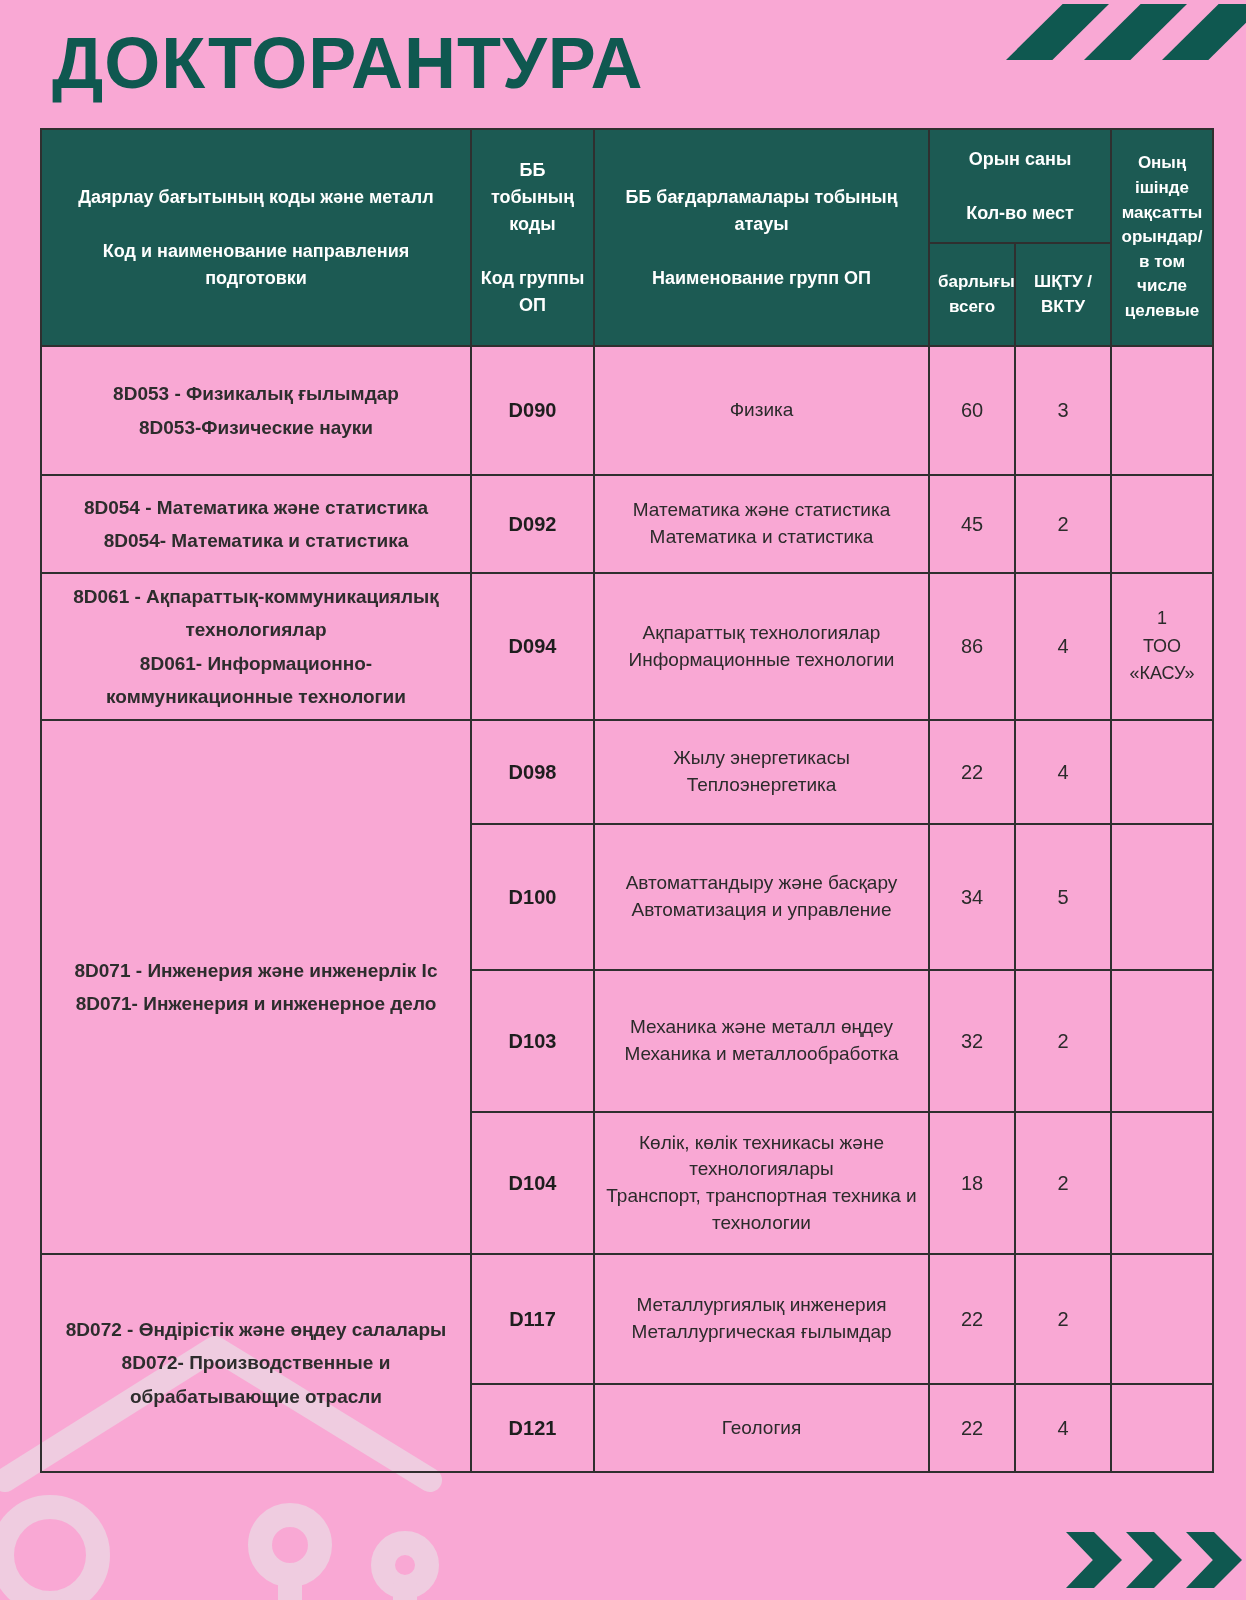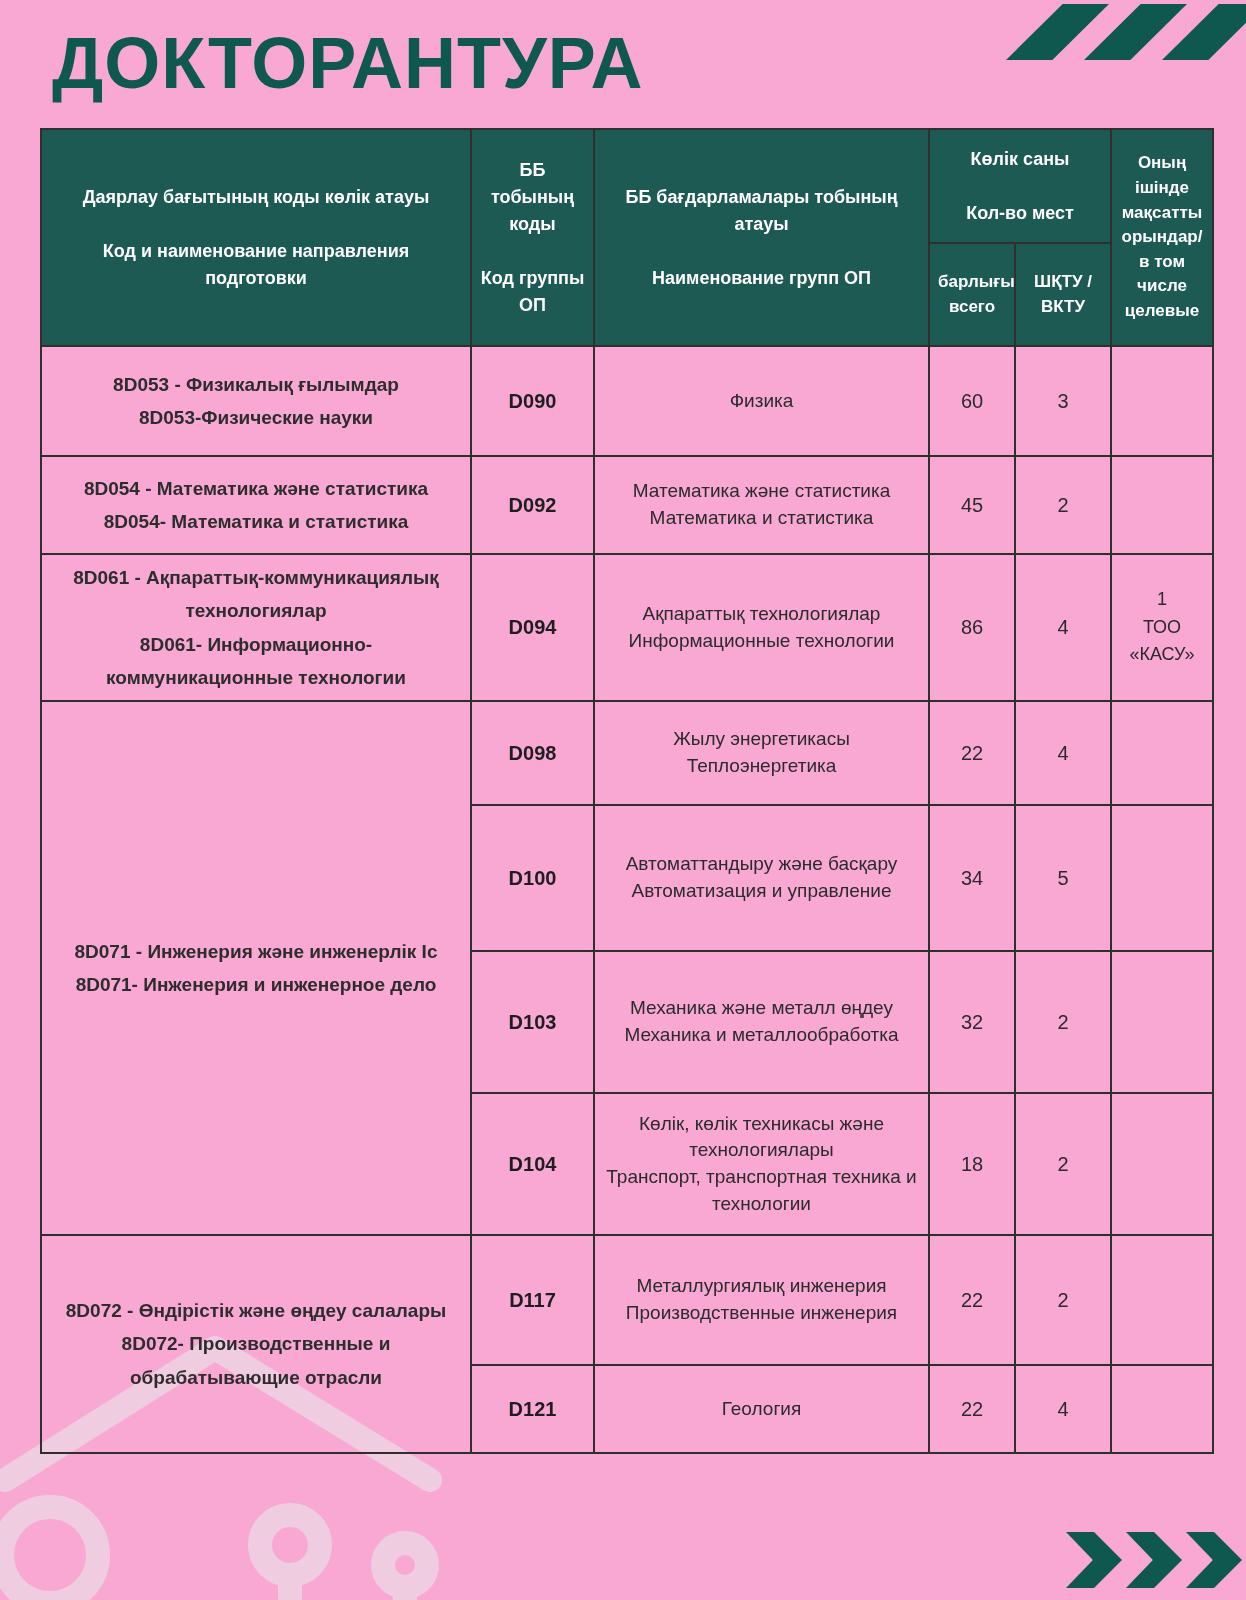--- a/index.html
+++ b/index.html
@@ -91,44 +91,44 @@
     <colgroup>
       <col style="width:430px">
         <col style="width:123px">
         <col style="width:335px">
       <col style="width:86px">
         <col style="width:96px">
         <col style="width:102px">
     </colgroup>
     <thead>
       <tr style="height:114px">
-        <th rowspan="2">Даярлау бағытының коды көлік атауы
+        <th rowspan="2">Даярлау бағытының коды және металл
 
 Код и наименование направления подготовки</th>
         <th rowspan="2">ББ тобының коды
 
 Код группы ОП</th>
         <th rowspan="2">ББ бағдарламалары тобының атауы
 
 Наименование групп ОП</th>
-        <th colspan="2">Көлік саны
+        <th colspan="2">Орын саны
 
 Кол-во мест</th>
         <th rowspan="2" class="small">Оның ішінде мақсатты орындар/ в том числе целевые</th>
       </tr>
       <tr style="height:103px">
         <th class="small">барлығы
 всего</th>
         <th class="small">ШҚТУ /
 ВКТУ</th>
       </tr>
     </thead>
     <tbody>
 
-      <tr style="height:110px">
+      <tr style="height:129px">
         <td class="direction">8D053 - Физикалық ғылымдар
 8D053-Физические науки</td>
         <td class="code">D090</td>
         <td class="program">Физика</td>
         <td class="num">60</td>
         <td class="num">3</td>
         <td class="target"></td>
       </tr>
 
       <tr style="height:98px">
@@ -188,21 +188,21 @@
         <td class="num">18</td>
         <td class="num">2</td>
         <td class="target"></td>
       </tr>
 
       <tr style="height:130px">
         <td class="direction" rowspan="2">8D072 - Өндірістік және өңдеу салалары
 8D072- Производственные и обрабатывающие отрасли</td>
         <td class="code">D117</td>
         <td class="program">Металлургиялық инженерия
-Производственные инженерия</td>
+Металлургическая ғылымдар</td>
         <td class="num">22</td>
         <td class="num">2</td>
         <td class="target"></td>
       </tr>
       <tr style="height:88px">
         <td class="code">D121</td>
         <td class="program">Геология</td>
         <td class="num">22</td>
         <td class="num">4</td>
         <td class="target"></td>

